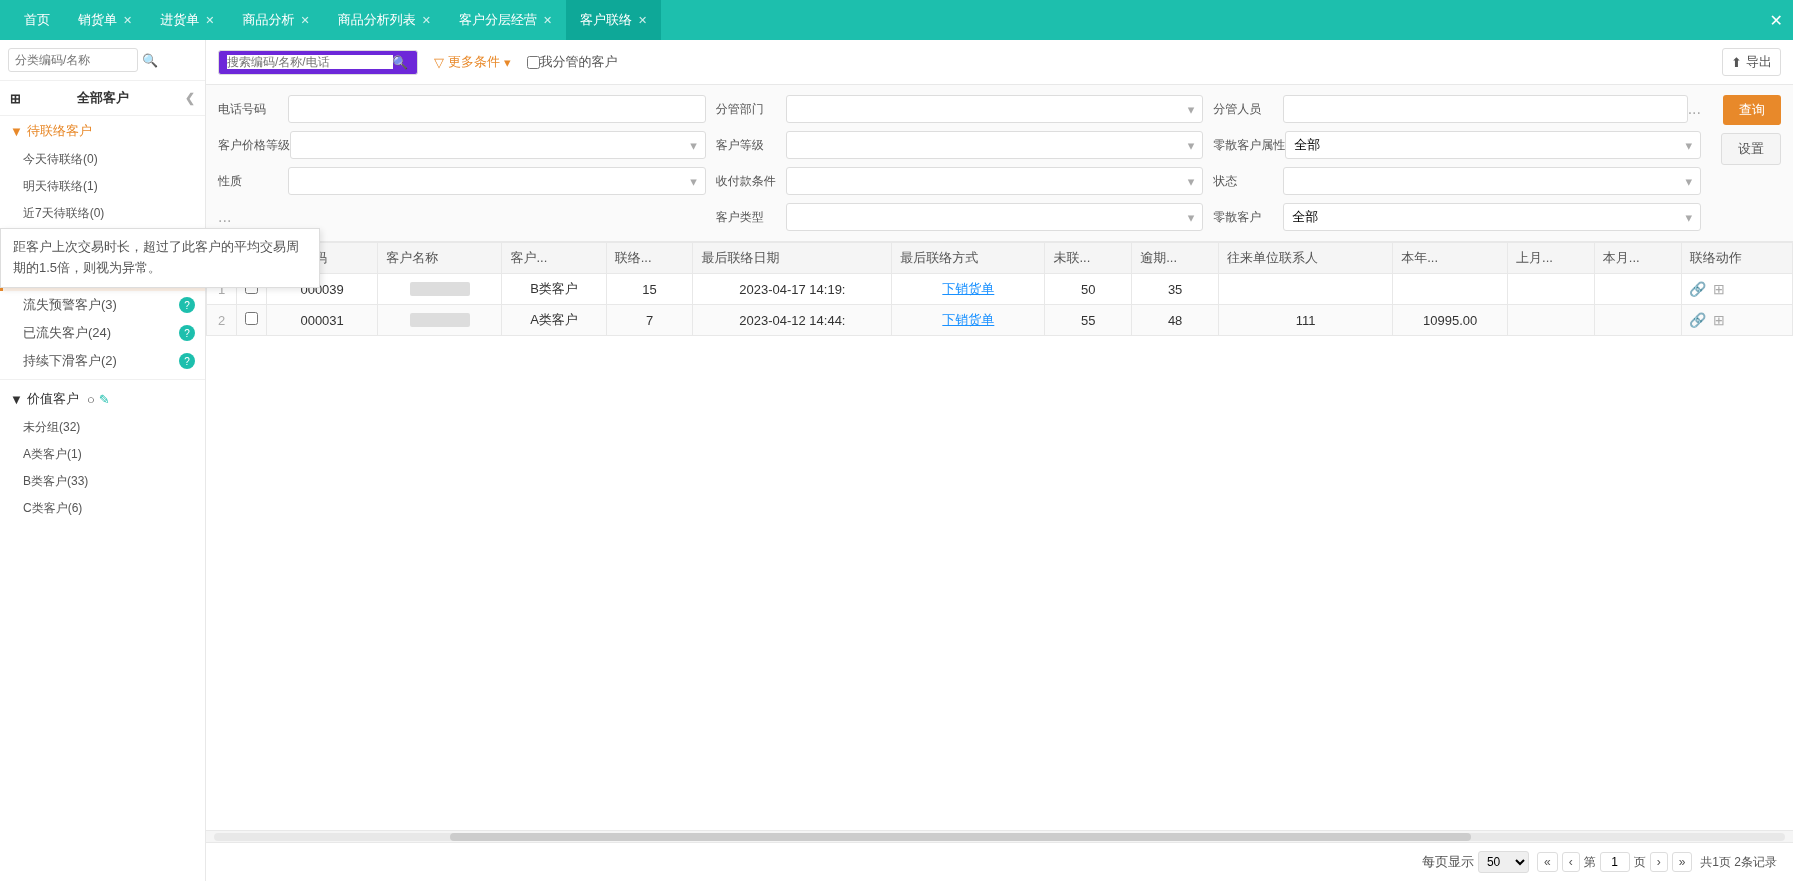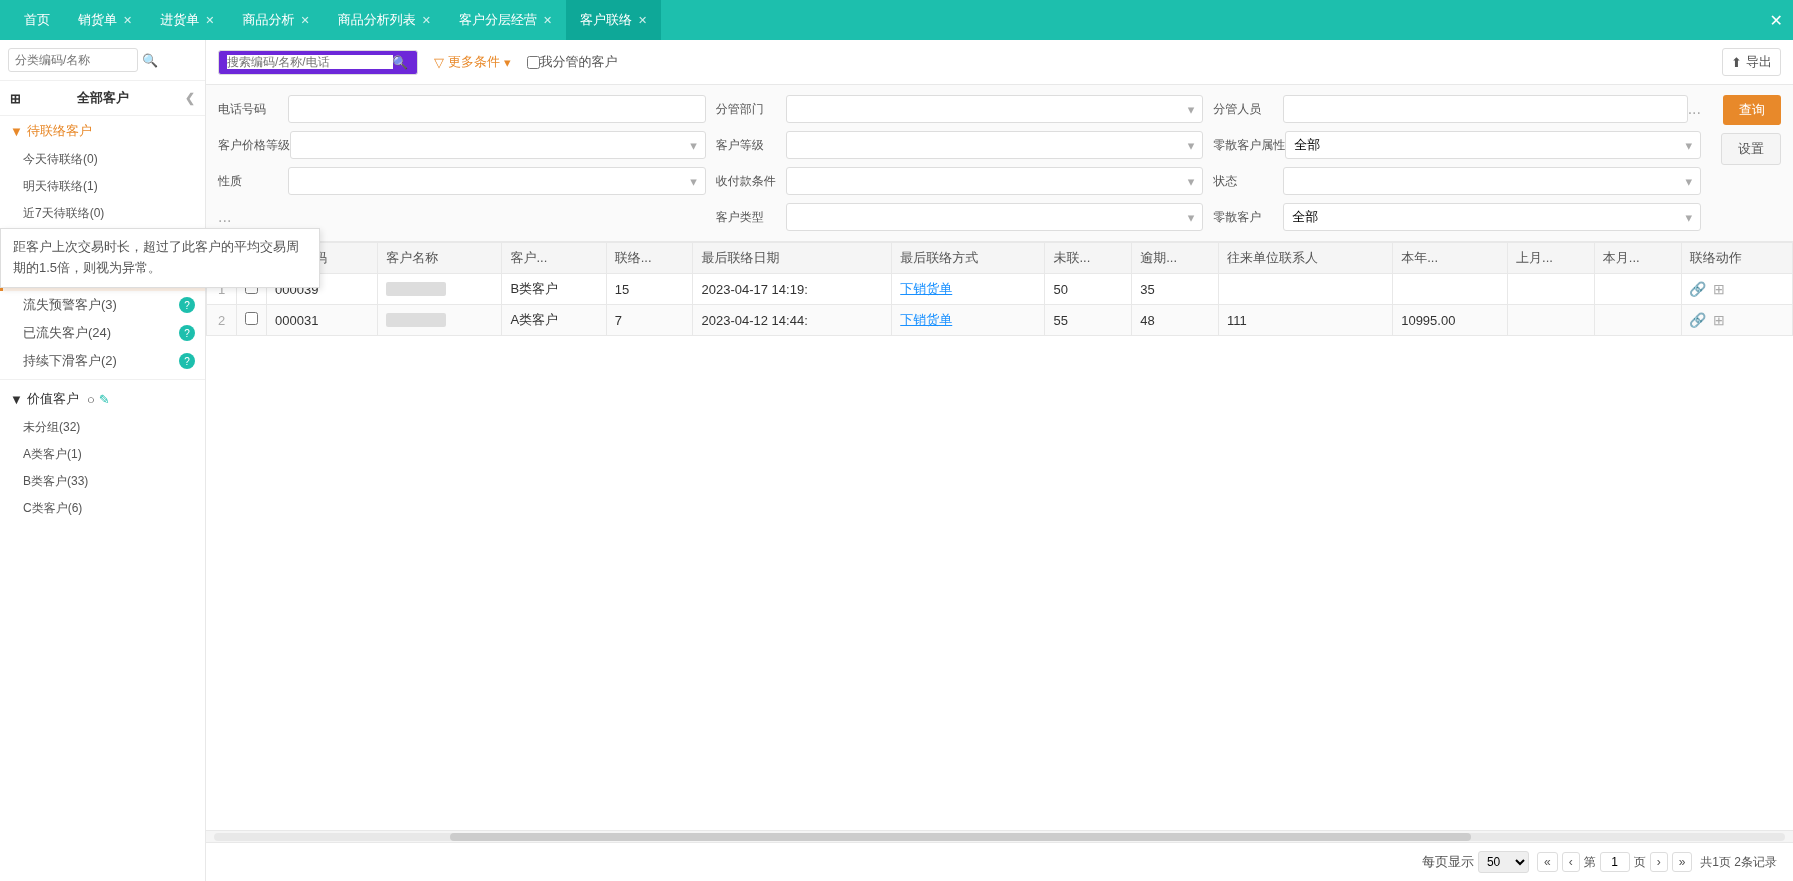--- a/index.html
+++ b/index.html
@@ -118,21 +118,21 @@
       cursor: pointer; font-size: 13px; white-space: nowrap; margin-top: 4px;
     }
 
     
     .table-area { flex: 1; overflow: auto; background: white; }
 
     table { width: 100%; border-collapse: collapse; font-size: 12px; }
     thead tr { background: #f5f5f5; }
     th, td { border: 1px solid #e8e8e8; padding: 6px 8px; white-space: nowrap; text-align: left; }
     th { color: #555; font-weight: normal; }
-    td { color: #333; }
+    td { color: #333; text-align: center; }
     tr:nth-child(even) td { background: #fafafa; }
     .row-num { color: #aaa; text-align: center; }
     .link-text { color: #1890ff; text-decoration: underline; cursor: pointer; }
     .action-icons { display: flex; gap: 6px; align-items: center; }
     .action-icon { color: #aaa; cursor: pointer; font-size: 14px; }
     .col-checkbox { width: 30px; text-align: center; }
     .col-settings { width: 30px; text-align: center; }
 
     
     .pagination-bar {

